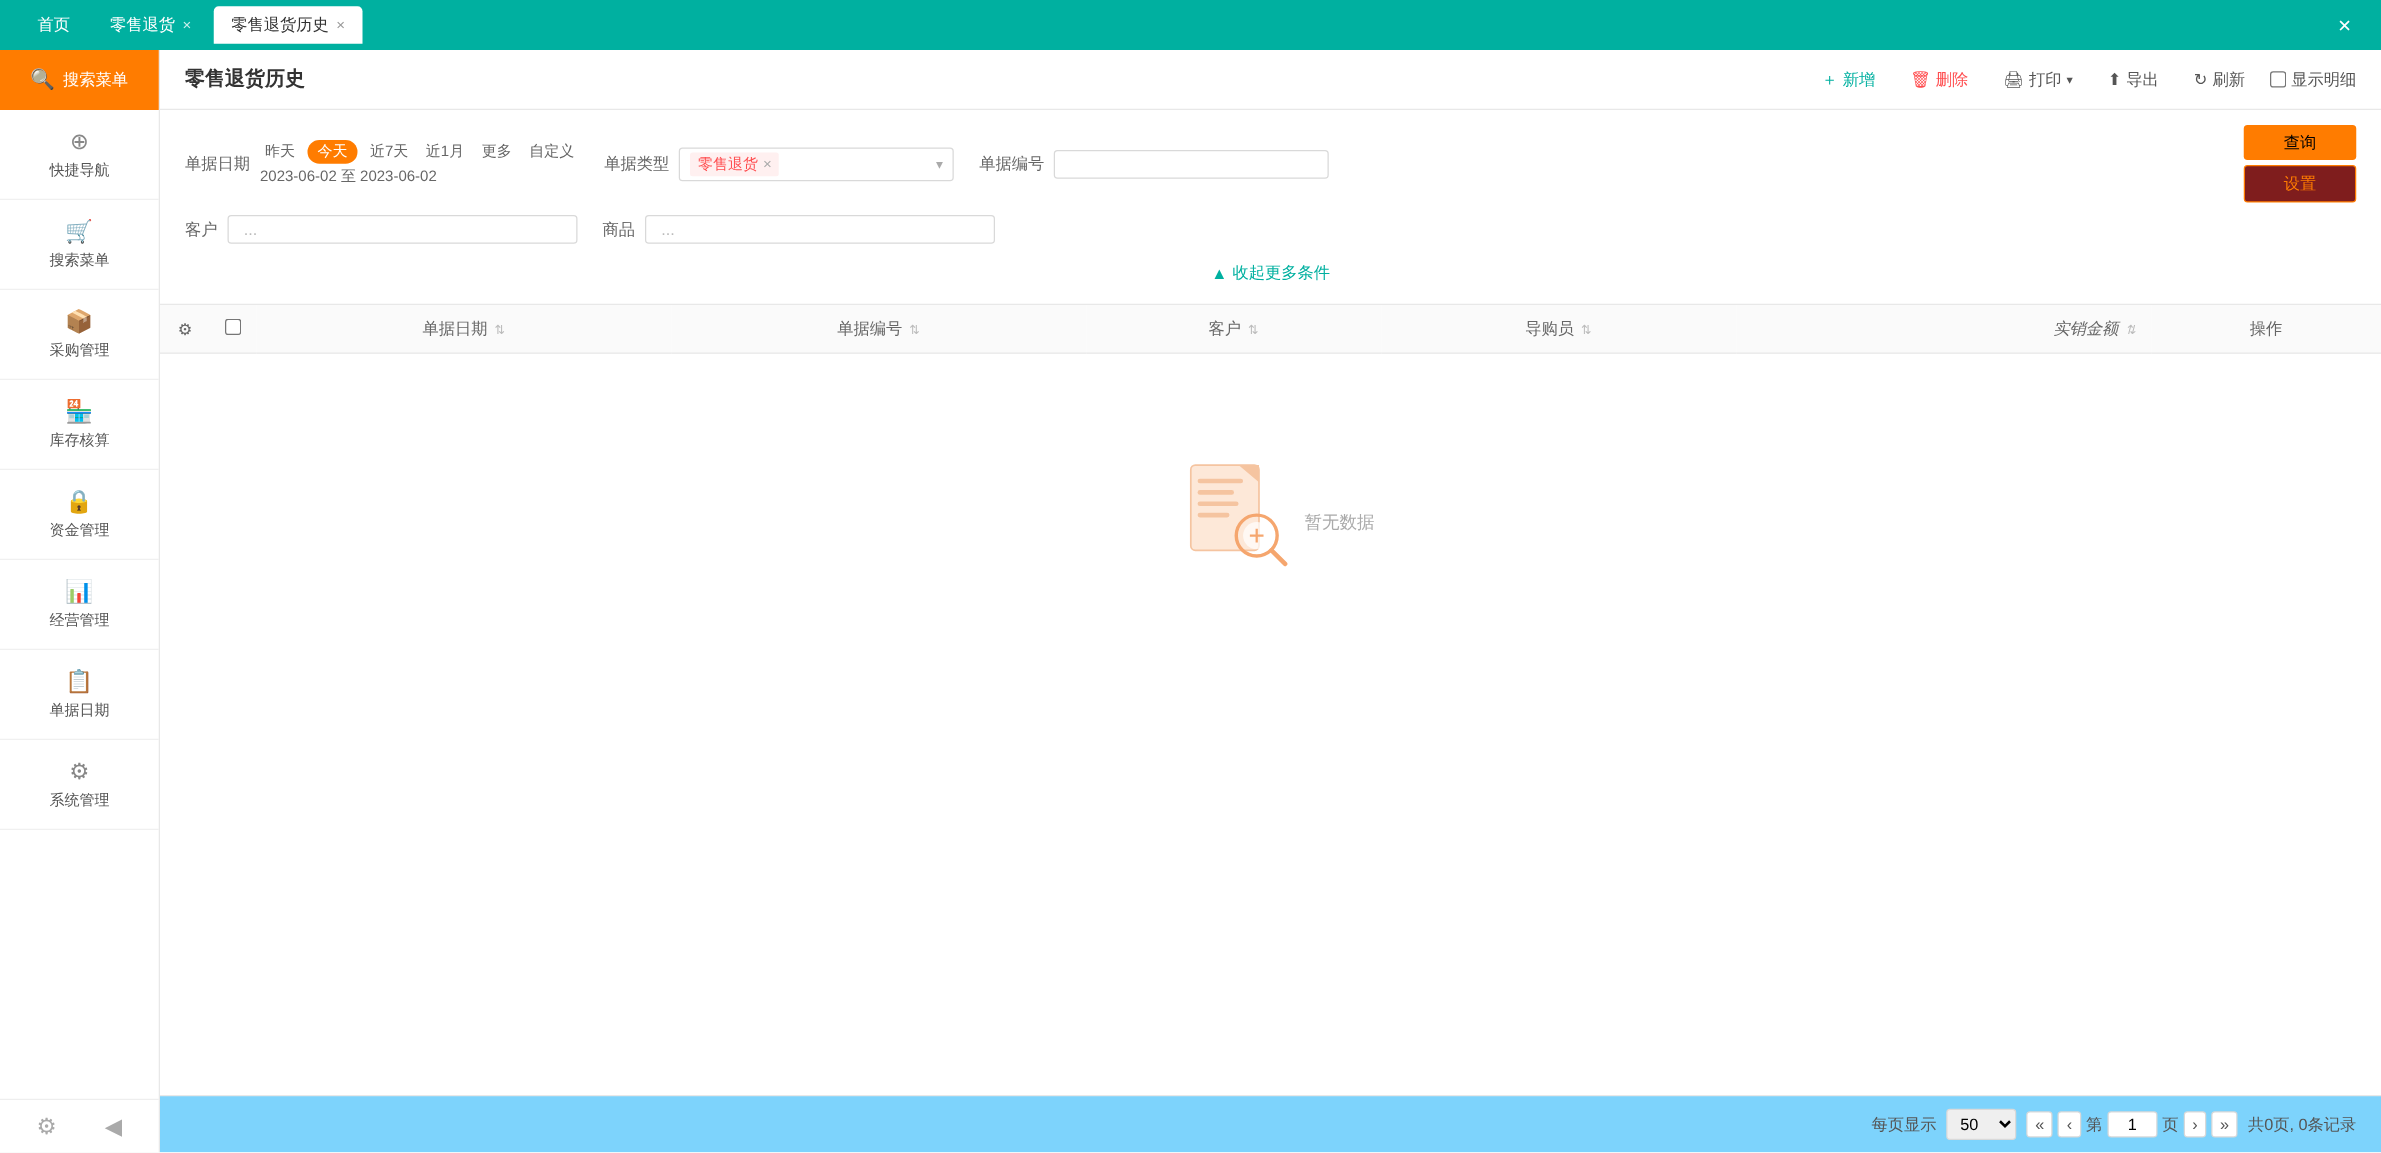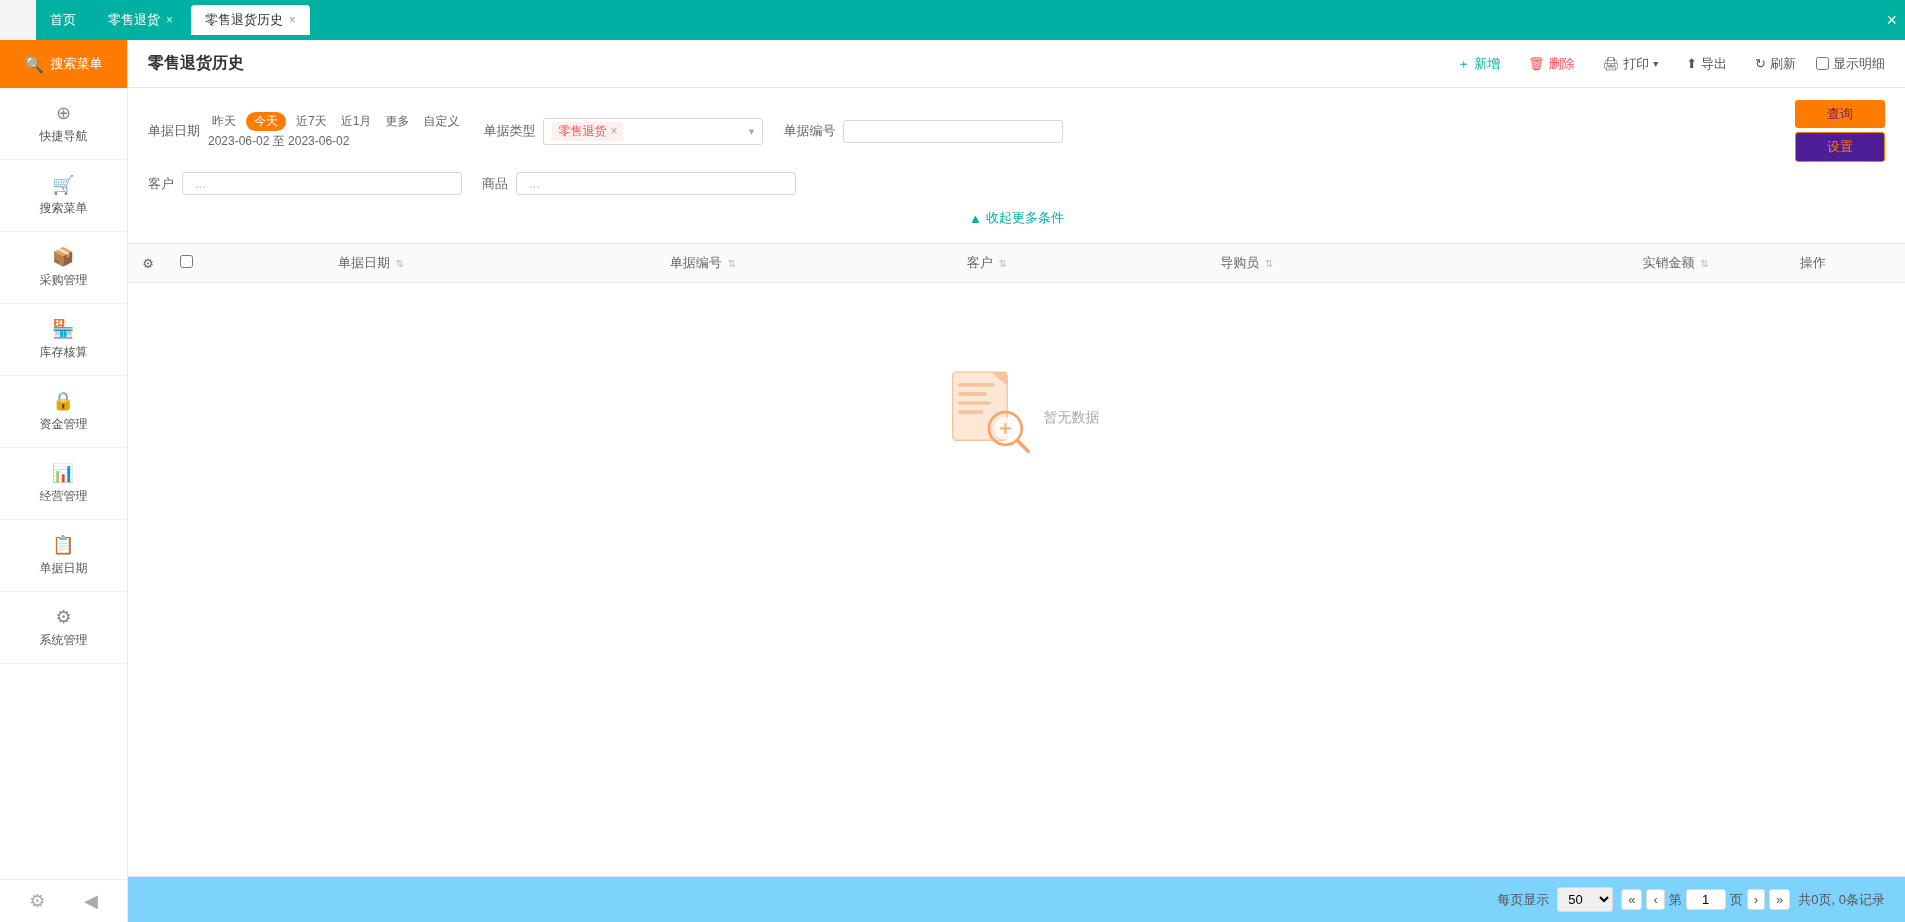--- a/index.html
+++ b/index.html
@@ -1,19 +1,19 @@
 <!DOCTYPE html>
 <html><head>
   <meta charset="utf-8">
   <style>
     * { box-sizing: border-box; margin: 0; padding: 0; }
     body { font-family: "Microsoft YaHei", Arial, sans-serif; font-size: 13px; color: #333; background: #f5f5f5; display: flex; flex-direction: column; height: 922px; overflow: hidden; }
 
     
-    .tab-bar { background: #00b0a0; display: flex; align-items: center; height: 40px; padding: 0 0; flex-shrink: 0; margin-left: 36px; }
+    .tab-bar { background: #00b0a0; display: flex; align-items: center; height: 40px; padding: 0 16px; flex-shrink: 0; }
     .tab-item { display: flex; align-items: center; padding: 0 14px; height: 30px; border-radius: 4px 4px 0 0; font-size: 13px; color: #fff; cursor: pointer; margin-right: 4px; position: relative; }
     .tab-item.active { background: #fff; color: #333; }
     .tab-item.active .tab-close { color: #999; }
     .tab-close { margin-left: 6px; font-size: 12px; color: rgba(255,255,255,0.8); cursor: pointer; }
     .tab-bar-right { margin-left: auto; }
     .close-btn { color: #fff; font-size: 18px; cursor: pointer; padding: 0 8px; }
 
     
     .main-layout { display: flex; flex: 1; overflow: hidden; }
 
@@ -50,22 +50,22 @@
     .date-range { font-size: 12px; color: #666; margin-top: 2px; }
     .filter-select { display: flex; align-items: center; border: 1px solid #d9d9d9; border-radius: 3px; padding: 3px 8px; min-width: 200px; background: #fff; cursor: pointer; justify-content: space-between; }
     .filter-select .tag { background: #fff0f0; color: #ff4d4f; padding: 1px 6px; border-radius: 2px; font-size: 12px; display: flex; align-items: center; gap: 4px; }
     .filter-select .tag-close { cursor: pointer; color: #aaa; }
     .filter-input { border: 1px solid #d9d9d9; border-radius: 3px; padding: 3px 8px; font-size: 13px; outline: none; min-width: 200px; }
     .filter-dotdot { color: #bbb; margin-left: 4px; }
     .collapse-btn { color: #00b0a0; cursor: pointer; font-size: 13px; display: flex; align-items: center; gap: 4px; justify-content: center; padding: 4px; }
 
     
     .action-btns { display: flex; flex-direction: column; gap: 4px; }
-    .btn-query { background: #ff7c00; color: #701a75; border: none; border-radius: 3px; padding: 5px 32px; cursor: pointer; font-size: 13px; }
-    .btn-setting { background: #4c1d95; color: #ff7c00; border: 1px solid #ff7c00; border-radius: 3px; padding: 5px 20px; cursor: pointer; font-size: 13px; }
+    .btn-query { background: #ff7c00; color: #000000; border: none; border-radius: 3px; padding: 5px 32px; cursor: pointer; font-size: 13px; }
+    .btn-setting { background: #7f1d1d; color: #ff7c00; border: 1px solid #ff7c00; border-radius: 3px; padding: 5px 20px; cursor: pointer; font-size: 13px; }
 
     
     .table-container { flex: 1; background: #fff; margin: 0; overflow: auto; }
     table { width: 100%; border-collapse: collapse; }
     thead tr { background: #fafafa; border-bottom: 1px solid #e8e8e8; }
     th { padding: 10px 12px; font-weight: normal; color: #666; font-size: 13px; text-align: center; border-bottom: 1px solid #e8e8e8; white-space: nowrap; }
     th.sortable { cursor: pointer; }
     th .sort-arrows { font-size: 10px; color: #bbb; margin-left: 2px; }
     .th-settings { width: 40px; text-align: center; }
     .th-checkbox { width: 36px; text-align: center; }
@@ -266,21 +266,21 @@
               <span class="sort-arrows">⇅</span>
             </th>
             <th class="sortable">
               <span>客户</span>
               <span class="sort-arrows">⇅</span>
             </th>
             <th class="sortable">
               <span>导购员</span>
               <span class="sort-arrows">⇅</span>
             </th>
-            <th class="sortable" style="text-align:right;">
+            <th class="sortable" style="text-align:right;font-style:italic;">
               <span>实销金额</span>
               <span class="sort-arrows">⇅</span>
             </th>
             <th>
               <span>操作</span>
             </th>
           </tr>
         </thead>
         <tbody>
           <tr>

